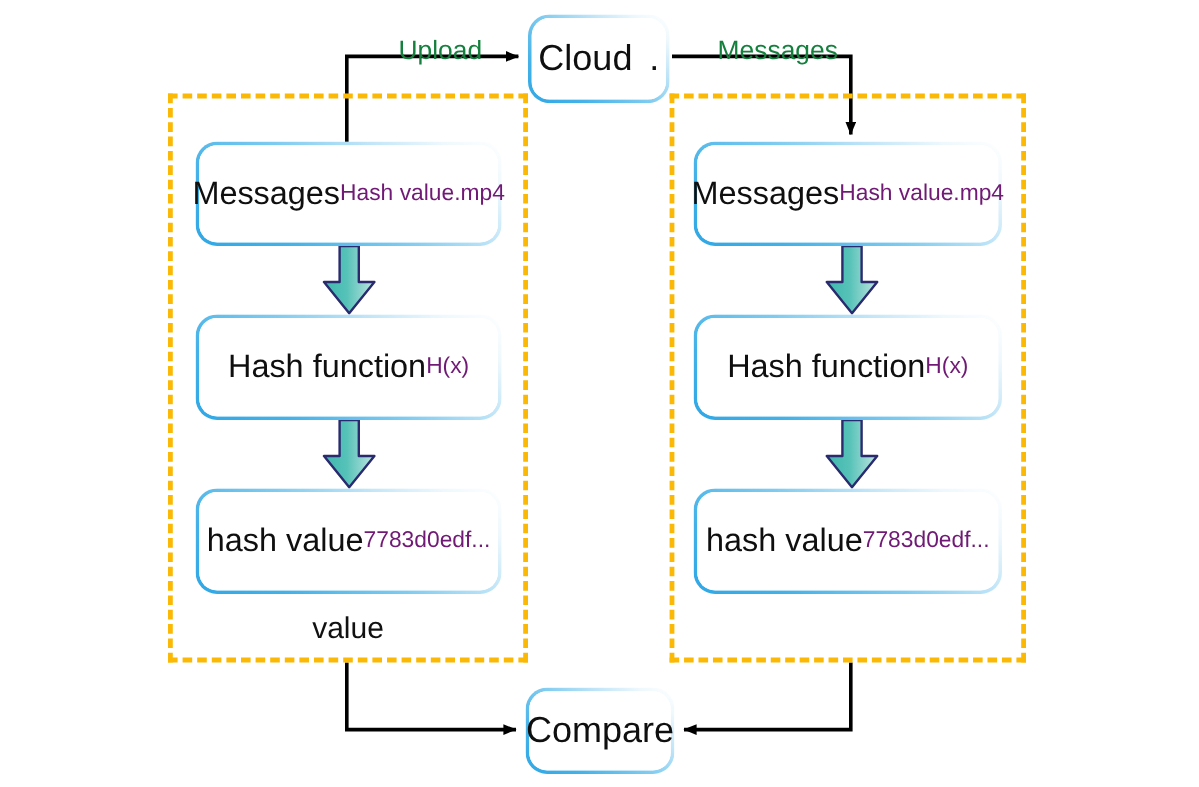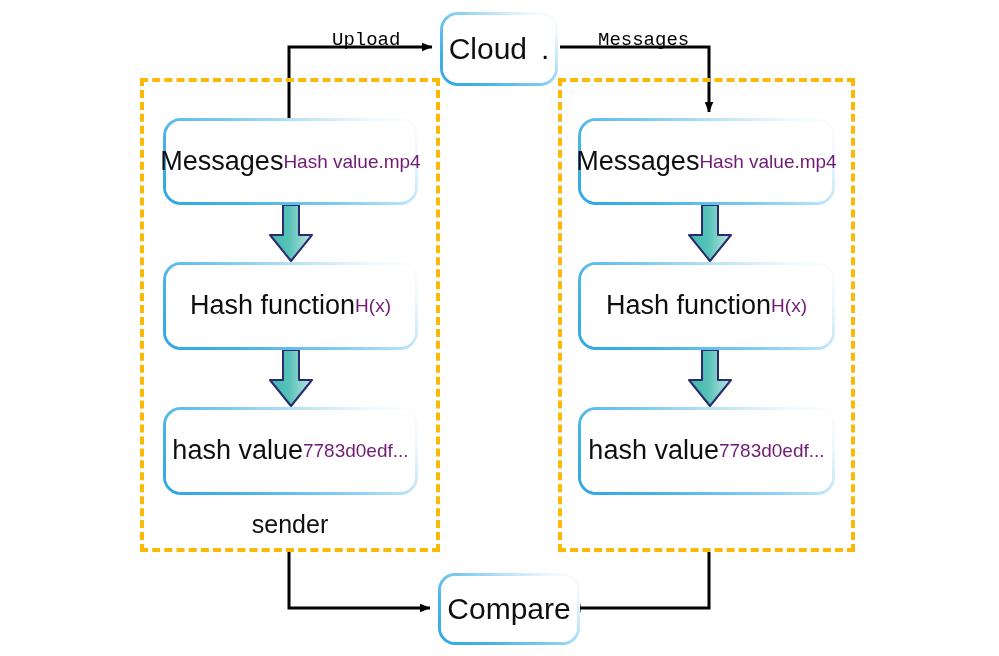--- a/index.html
+++ b/index.html
@@ -95,25 +95,24 @@
     margin-left: 14px;
   }
   .node.cloud .node-inner { flex-direction: row; }
 
   
   .block-arrow { position: absolute; }
 
   
   .edge-label {
     position: absolute;
-    color: #000000;
-    font-size: 19px;
+    color: #15803d;
+    font-size: 22px;
     line-height: 1;
     white-space: nowrap;
-    font-family: Liberation Mono, monospace;
   }
 </style>
 </head>
 <body>
 
 <div id="stage">
 
   <svg id="edges" viewBox="0 0 999 656" xmlns="http://www.w3.org/2000/svg">
     <defs>
       <marker id="arrowRight" markerWidth="11" markerHeight="9" refX="10.5" refY="4.5" orient="auto" markerUnits="userSpaceOnUse">
@@ -140,21 +139,21 @@
     </g>
 
     <g>
       <path d="M709,552 L709,608 L570,608" fill="none" stroke="#000000" stroke-width="3" marker-end="url(#arrowLeft)"></path>
     </g>
   </svg>
 
   <div class="zone" style="left:140px; top:78px; width:300px; height:474px;"></div>
   <div class="zone" style="left:558px; top:78px; width:297px; height:474px;"></div>
 
-  <div class="zone-label" style="left:140px; top:512px; width:300px;">sender</div>
+  <div class="zone-label" style="left:140px; top:512px; width:300px;">value</div>
 
   <div class="node cloud single" style="left:440px; top:12px; width:118px; height:74px;">
     <div class="node-inner">
       <span class="node-title">Cloud</span>
       <span class="node-dot">.</span>
     </div>
   </div>
 
   <div class="node" style="left:163px; top:118px; width:255px; height:87px;">
     <div class="node-inner">
@@ -243,21 +242,21 @@
     </svg>
   </div>
 
   <div class="node" style="left:578px; top:407px; width:257px; height:88px;">
     <div class="node-inner">
       <span class="node-title">hash value</span>
       <span class="node-sub">7783d0edf...</span>
     </div>
   </div>
 
-  <div class="node single" style="left:438px; top:573px; width:142px; height:72px;border-radius:17px;">
+  <div class="node single" style="left:438px; top:573px; width:124px; height:72px;">
     <div class="node-inner">
       <span class="node-title">Compare</span>
     </div>
   </div>
 
   <div class="edge-label" style="left:332px; top:31px;">Upload</div>
   <div class="edge-label" style="left:598px; top:31px;">Messages</div>
 
 </div>
 

